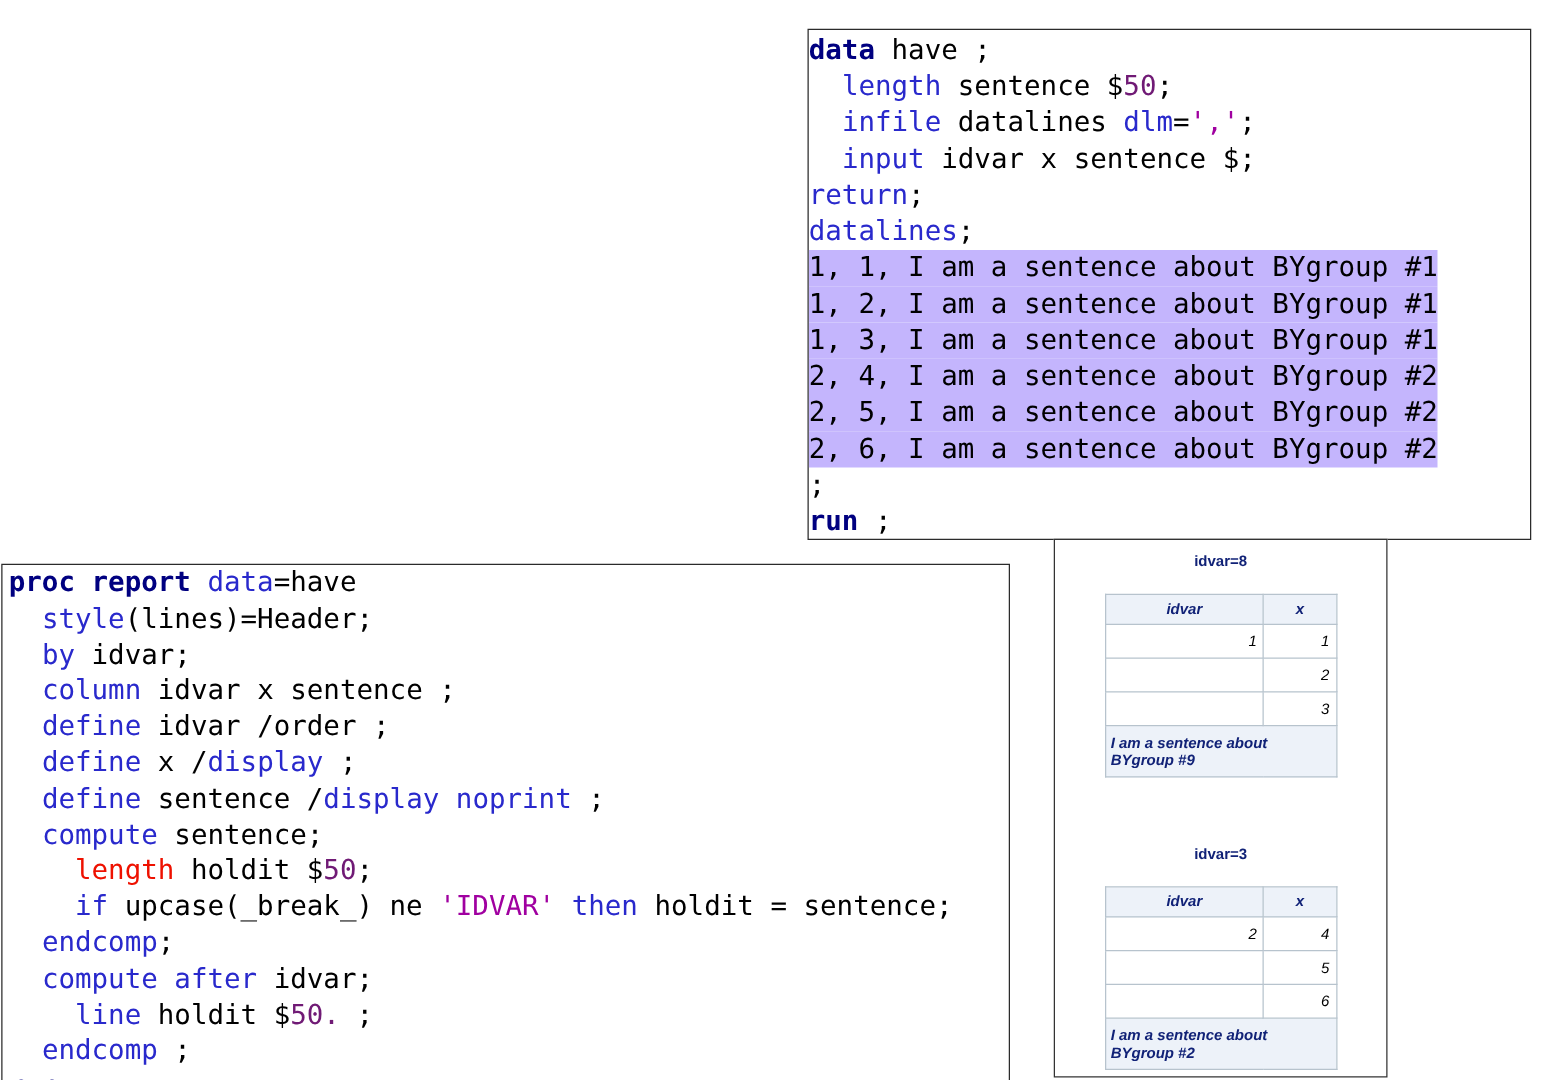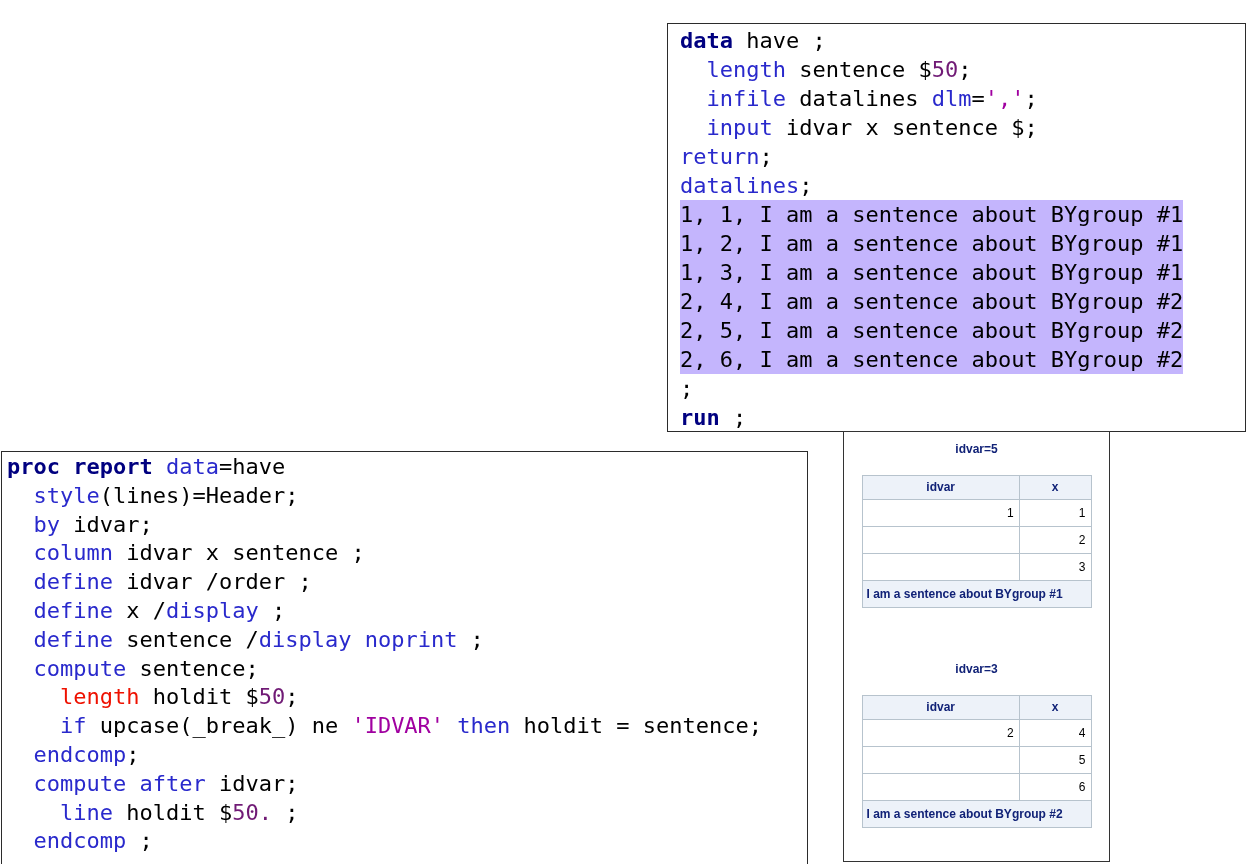--- a/index.html
+++ b/index.html
@@ -22,23 +22,23 @@
     border: 1px solid #2b2b2b;
     background: #ffffff;
     font-family: "DejaVu Sans Mono", monospace;
     font-size: 22px;
     line-height: 29px;
     color: #000000;
     white-space: pre;
     overflow: hidden;
   }
   #code-have {
-    left: 667px; top: 1px;
+    left: 646px; top: 1px;
     width: 579px; height: 409px;
-    padding: 2px 0 0 12px;
+    padding: 2px 0 0 0;
   }
   #code-report {
     left: 1px; top: 429px;
     width: 807px; height: 435px;
     padding: 1px 0 0 5px;
     line-height: 28.8px;
   }
   .code-line { white-space: pre; }
   .line-inner { white-space: pre; }
   .hl {
@@ -69,22 +69,23 @@
   .byline {
     text-align: center;
     font-size: 12px;
     font-weight: bold;
     color: #112277;
     margin-bottom: 19px;
   }
   .report-table {
     margin: 16px auto;
     border-collapse: collapse;
-    width: 230px;
+    width: 186px;
     font-size: 12px;
+    font-style: italic;
   }
   .col-idvar { width: 158px; }
   .col-x     { width: 72px; }
   .report-table th {
     background: #EDF2F9;
     color: #112277;
     font-weight: bold;
     border: 1px solid #B7C3CD;
     padding: 5px 4px;
     text-align: center;
@@ -111,21 +112,21 @@
 </style>
 </head>
 <body>
 
 <pre id="code-have" class="code-box"><div class="code-line"><span class="line-inner"><span class="c-b">data</span><span> have ;</span></span></div><div class="code-line"><span class="line-inner"><span>  </span><span class="c-k">length</span><span> sentence $</span><span class="c-n">50</span><span>;</span></span></div><div class="code-line"><span class="line-inner"><span>  </span><span class="c-k">infile</span><span> datalines </span><span class="c-k">dlm</span><span>=</span><span class="c-s">','</span><span>;</span></span></div><div class="code-line"><span class="line-inner"><span>  </span><span class="c-k">input</span><span> idvar x sentence $;</span></span></div><div class="code-line"><span class="line-inner"><span class="c-k">return</span><span>;</span></span></div><div class="code-line"><span class="line-inner"><span class="c-k">datalines</span><span>;</span></span></div><div class="code-line"><span class="line-inner hl"><span>1, 1, I am a sentence about BYgroup #1</span></span></div><div class="code-line"><span class="line-inner hl"><span>1, 2, I am a sentence about BYgroup #1</span></span></div><div class="code-line"><span class="line-inner hl"><span>1, 3, I am a sentence about BYgroup #1</span></span></div><div class="code-line"><span class="line-inner hl"><span>2, 4, I am a sentence about BYgroup #2</span></span></div><div class="code-line"><span class="line-inner hl"><span>2, 5, I am a sentence about BYgroup #2</span></span></div><div class="code-line"><span class="line-inner hl"><span>2, 6, I am a sentence about BYgroup #2</span></span></div><div class="code-line"><span class="line-inner"><span>;</span></span></div><div class="code-line"><span class="line-inner"><span class="c-b">run</span><span> ;</span></span></div></pre>
 
 <pre id="code-report" class="code-box"><div class="code-line"><span class="line-inner"><span class="c-b">proc report</span><span> </span><span class="c-k">data</span><span>=have</span></span></div><div class="code-line"><span class="line-inner"><span>  </span><span class="c-k">style</span><span>(lines)=Header;</span></span></div><div class="code-line"><span class="line-inner"><span>  </span><span class="c-k">by</span><span> idvar;</span></span></div><div class="code-line"><span class="line-inner"><span>  </span><span class="c-k">column</span><span> idvar x sentence ;</span></span></div><div class="code-line"><span class="line-inner"><span>  </span><span class="c-k">define</span><span> idvar /order ;</span></span></div><div class="code-line"><span class="line-inner"><span>  </span><span class="c-k">define</span><span> x /</span><span class="c-k">display</span><span> ;</span></span></div><div class="code-line"><span class="line-inner"><span>  </span><span class="c-k">define</span><span> sentence /</span><span class="c-k">display</span><span> </span><span class="c-k">noprint</span><span> ;</span></span></div><div class="code-line"><span class="line-inner"><span>  </span><span class="c-k">compute</span><span> sentence;</span></span></div><div class="code-line"><span class="line-inner"><span>    </span><span class="c-r">length</span><span> holdit $</span><span class="c-n">50</span><span>;</span></span></div><div class="code-line"><span class="line-inner"><span>    </span><span class="c-k">if</span><span> upcase(_break_) ne </span><span class="c-s">'IDVAR'</span><span> </span><span class="c-k">then</span><span> holdit = sentence;</span></span></div><div class="code-line"><span class="line-inner"><span>  </span><span class="c-k">endcomp</span><span>;</span></span></div><div class="code-line"><span class="line-inner"><span>  </span><span class="c-k">compute</span><span> </span><span class="c-k">after</span><span> idvar;</span></span></div><div class="code-line"><span class="line-inner"><span>    </span><span class="c-k">line</span><span> holdit $</span><span class="c-n">50.</span><span> ;</span></span></div><div class="code-line"><span class="line-inner"><span>  </span><span class="c-k">endcomp</span><span> ;</span></span></div><div class="code-line"><span class="line-inner"><span class="c-b">run</span><span> ;</span></span></div></pre>
 
 <div id="output-panel">
     <div class="bygroup">
-      <div class="byline">idvar=5</div>
+      <div class="byline">idvar=8</div>
       <table class="report-table">
         <colgroup>
           <col class="col-idvar">
           <col class="col-x">
         </colgroup>
         <thead>
           <tr>
             <th>idvar</th>
             <th>x</th>
           </tr>
@@ -139,21 +140,21 @@
             <td class="num"></td>
             <td class="num">2</td>
           </tr>
           <tr>
             <td class="num"></td>
             <td class="num">3</td>
           </tr>
         </tbody>
         <tfoot>
           <tr>
-            <td colspan="2" class="line-cell">I am a sentence about BYgroup #1</td>
+            <td colspan="2" class="line-cell">I am a sentence about BYgroup #9</td>
           </tr>
         </tfoot>
       </table>
     </div>
     <div class="bygroup">
       <div class="byline">idvar=3</div>
       <table class="report-table">
         <colgroup>
           <col class="col-idvar">
           <col class="col-x">

